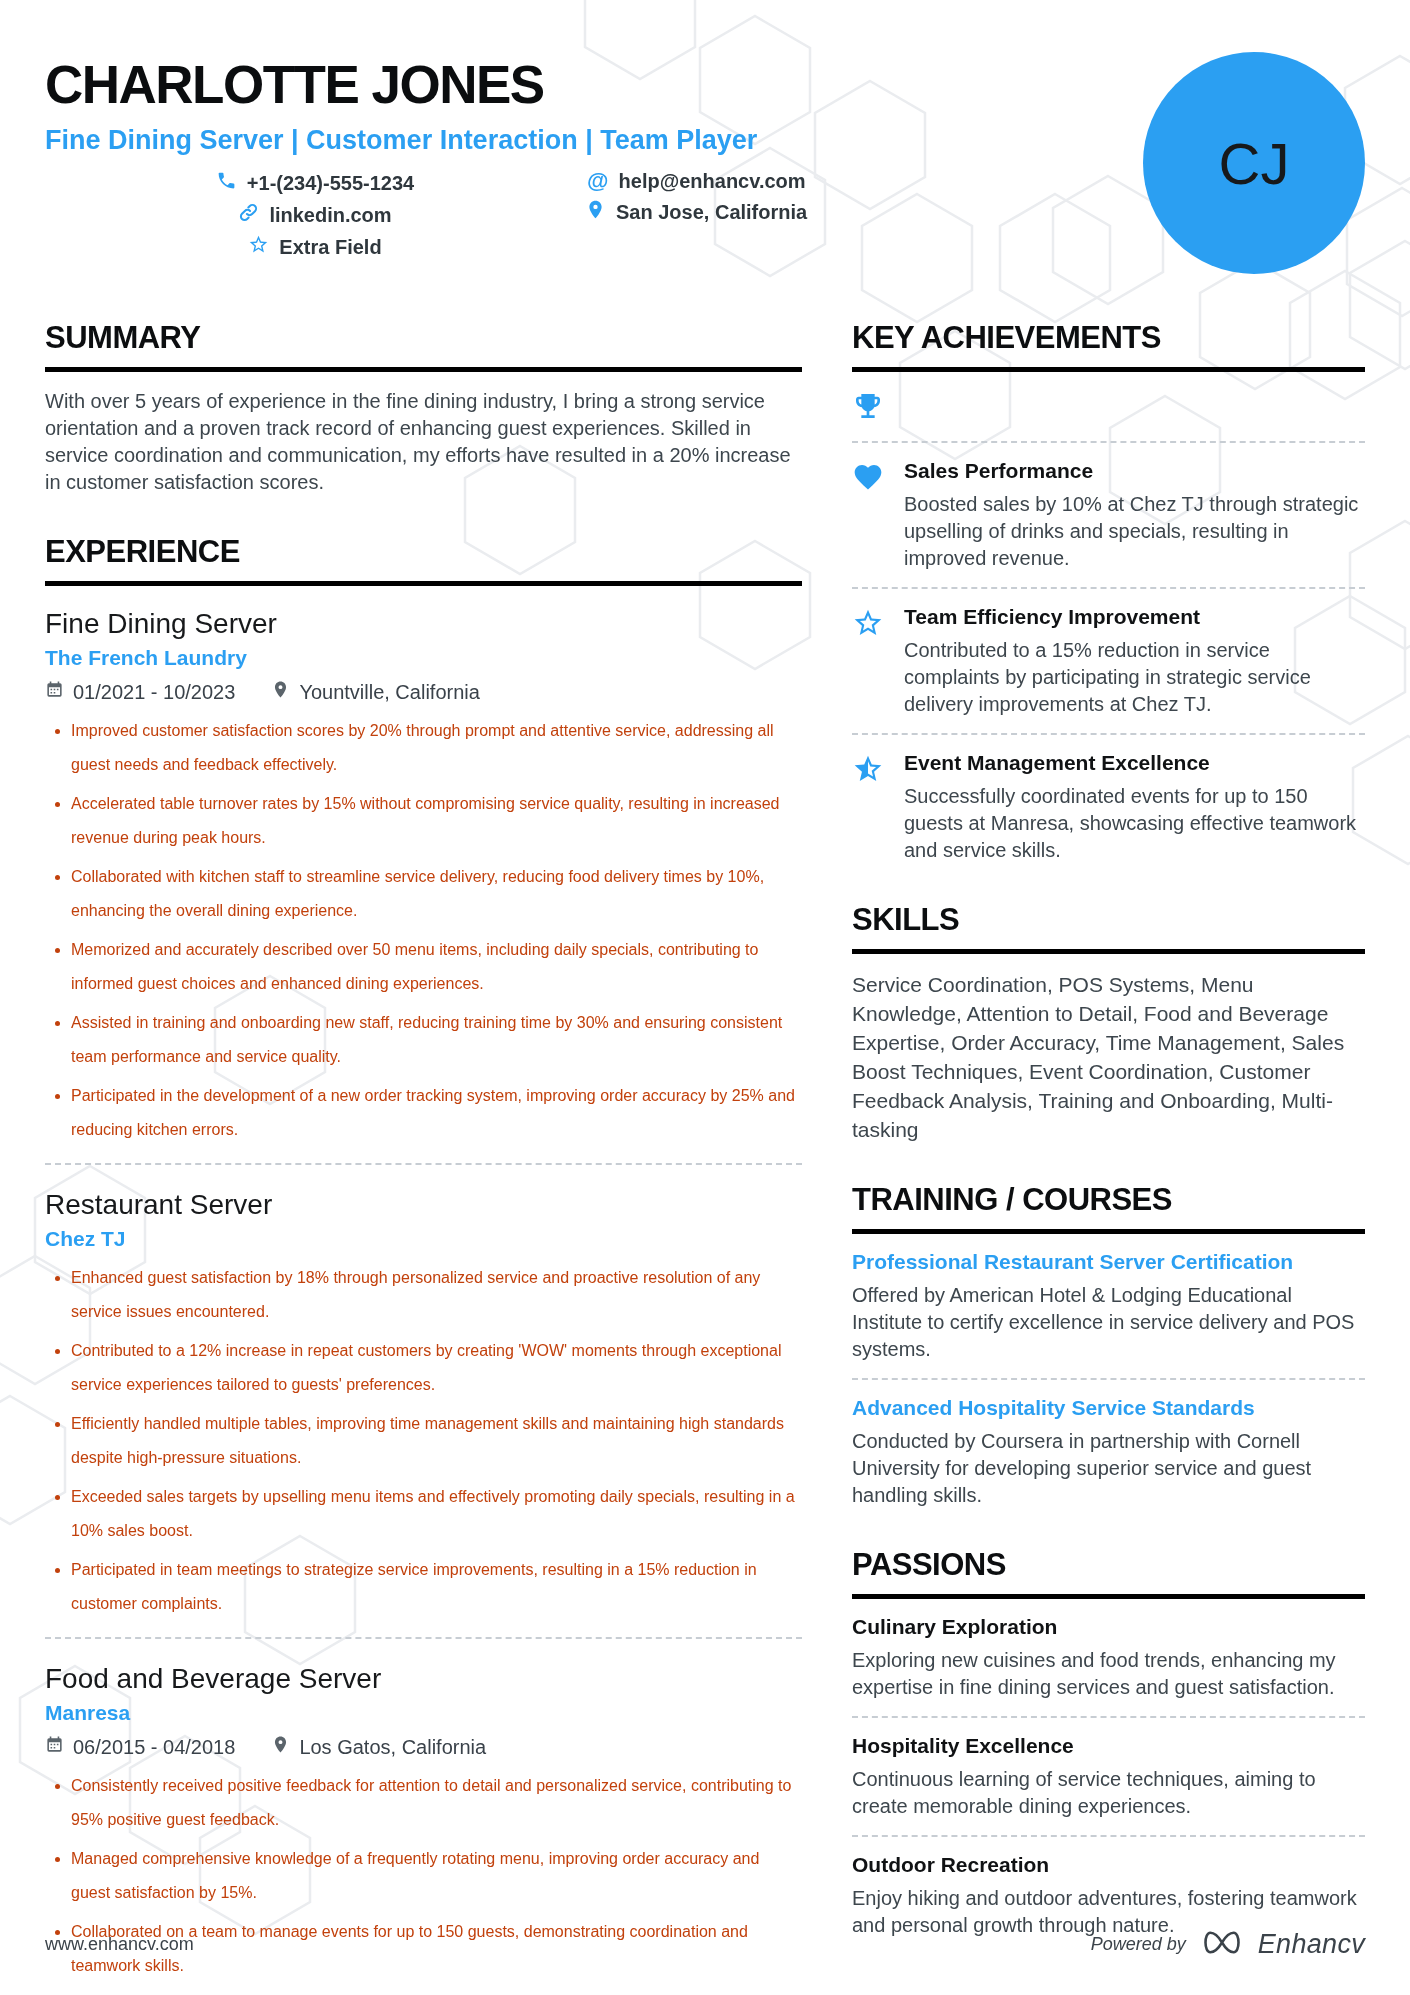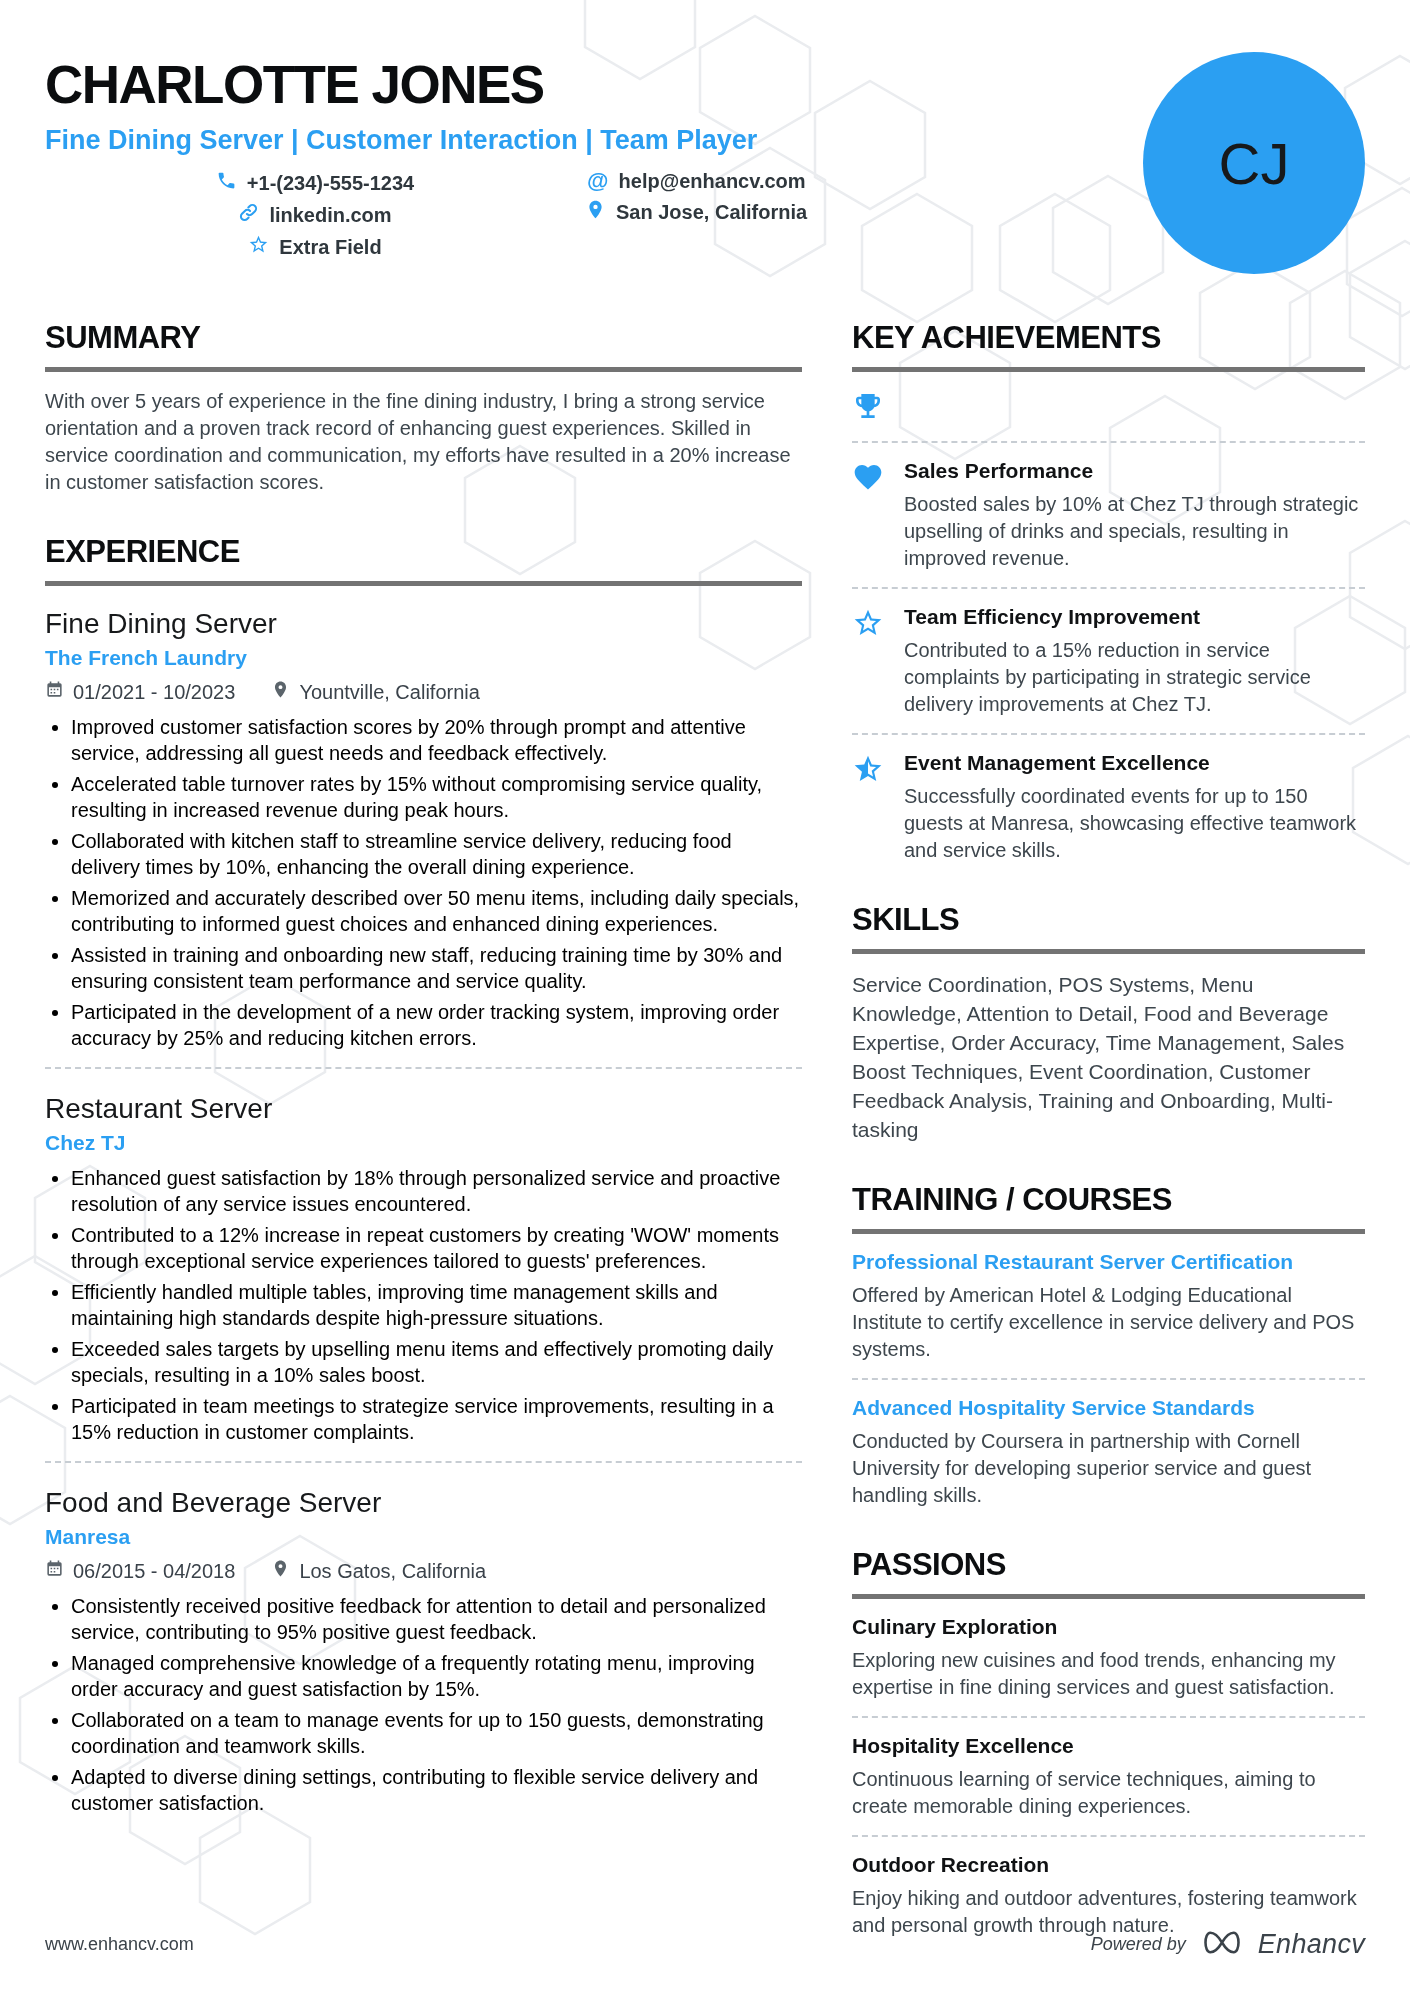--- a/index.html
+++ b/index.html
@@ -20,32 +20,32 @@
   .at-glyph{color:#2b9ff2;font-size:22px;font-weight:700;width:22px;text-align:center;}
   .avatar{width:222px;height:222px;border-radius:50%;background:#2b9ff2;flex:0 0 auto;
           display:flex;align-items:center;justify-content:center;
           font-size:58px;color:#17191b;margin-top:12px;}
 
   
   .cols{display:flex;gap:50px;margin-top:46px;}
   .col-l{width:757px;flex:0 0 auto;}
   .col-r{flex:1 1 auto;min-width:0;}
   h2.sec{font-size:31px;font-weight:800;letter-spacing:-0.5px;color:#0c0e10;margin:0 0 16px;
-         padding-bottom:11px;border-bottom:5px solid #737373;}
+         padding-bottom:11px;border-bottom:5px solid #000000;}
   .section{margin-bottom:38px;}
   .bodytxt{font-size:20px;line-height:27px;color:#3d464d;margin:0;}
 
   
   .job{padding-top:2px;}
   .job-title{font-size:28px;font-weight:500;color:#17191b;margin:4px 0 6px;}
   .job-co{font-size:21px;font-weight:700;color:#2b9ff2;margin:0 0 10px;}
   .job-meta{display:flex;align-items:center;gap:36px;font-size:20px;color:#3a424a;margin:0 0 10px;}
   .meta-it{display:flex;align-items:flex-end;gap:9px;}
   .job ul{margin:0;padding-left:26px;}
-  .job li{font-size:20px;line-height:26px;color:#000000;margin-bottom:5px;}
+  .job li{font-size:16px;line-height:34px;color:#c2410c;margin-bottom:5px;}
   .dash{border:none;border-top:2px dashed #c7cdd3;margin:16px 0 18px;}
 
   
   .ach{display:flex;gap:16px;}
   .ach .ic{flex:0 0 36px;padding-top:2px;}
   .ach-title{font-size:21px;font-weight:700;color:#101214;margin:0 0 8px;}
   .ach-text,.it-text{font-size:20px;line-height:27px;color:#3d464d;margin:0;}
   .dash-r{border:none;border-top:2px dashed #c7cdd3;margin:15px 0 16px;}
 
   

